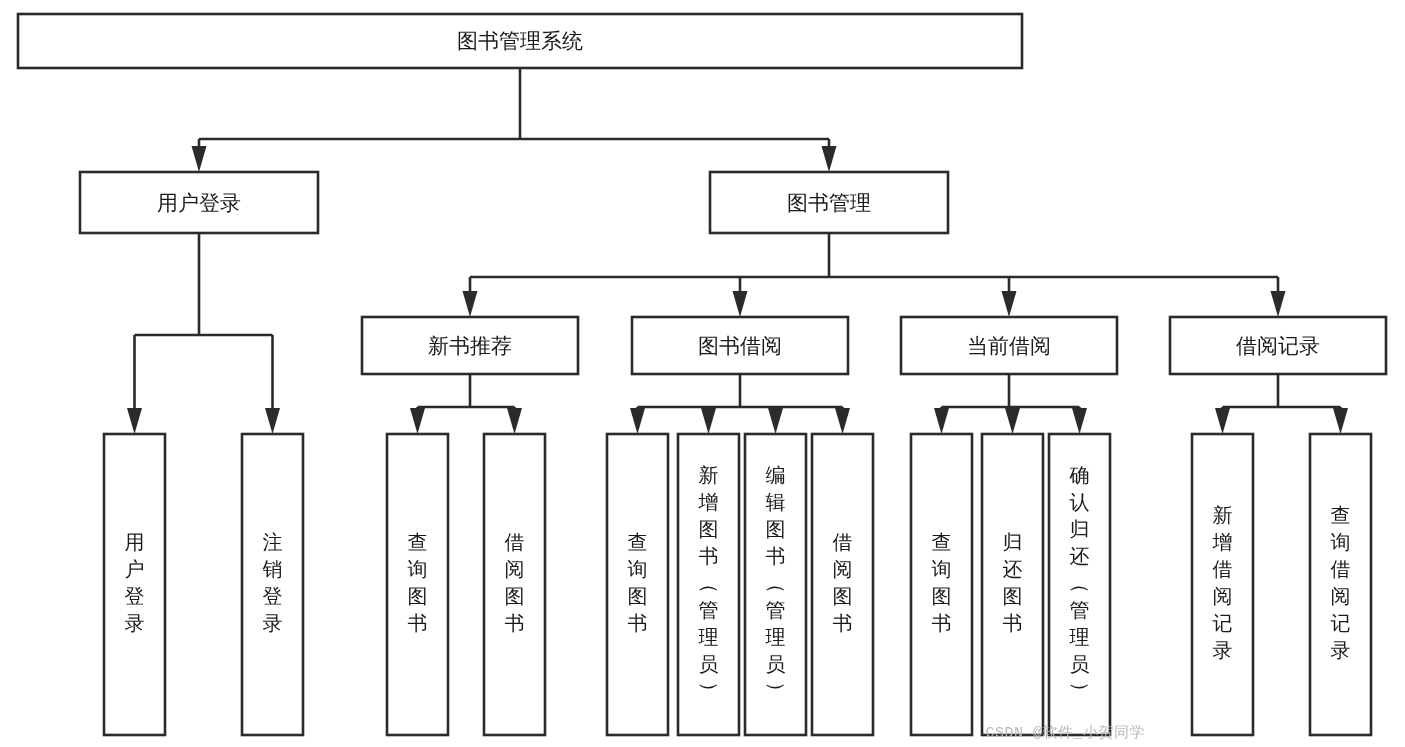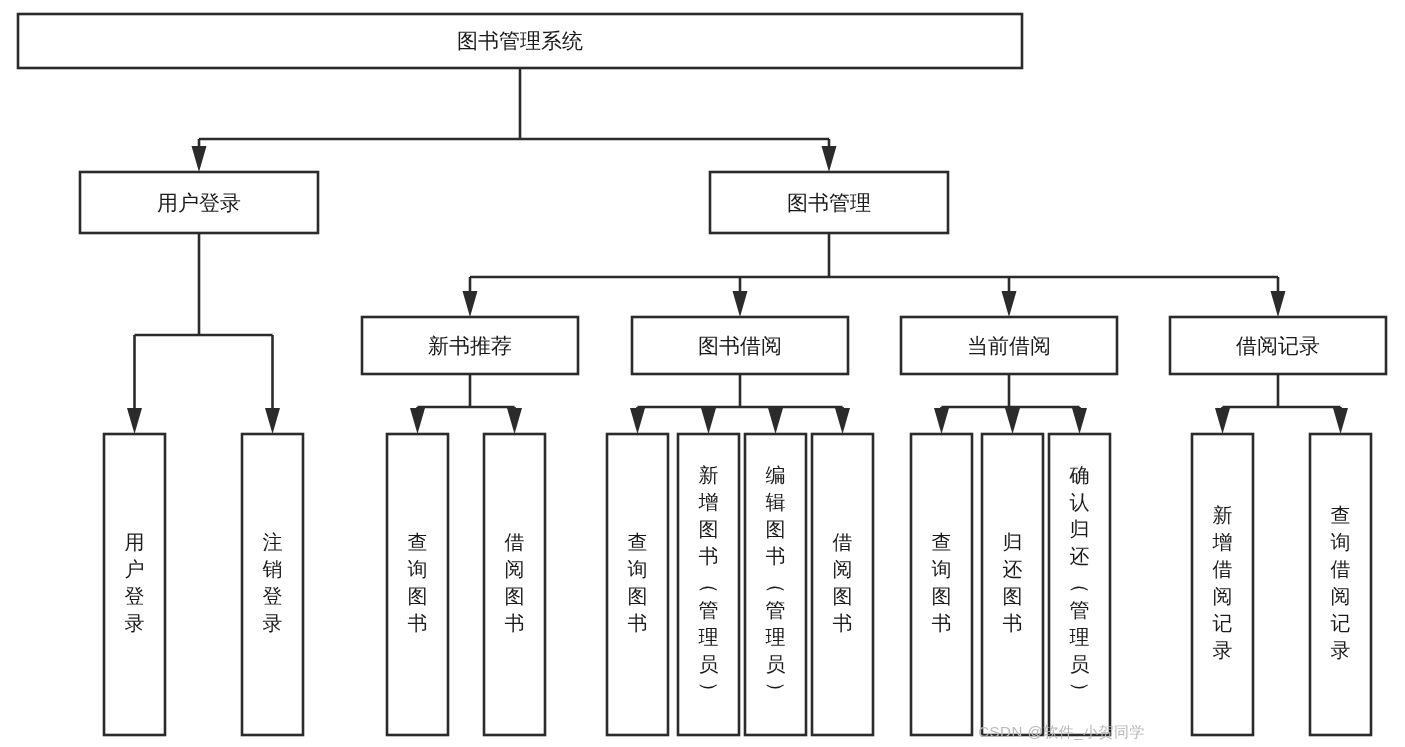--- a/index.html
+++ b/index.html
@@ -52,21 +52,21 @@
   .node-label-v {
     font-family: "DejaVu Sans", "Liberation Sans", sans-serif;
     font-size: 20px;
     fill: #1a1a1a;
     text-anchor: middle;
   }
   .watermark {
     position: absolute;
     right: 12px;
     bottom: 5px;
-    font-family: Liberation Sans, sans-serif;
+    font-family: Liberation Mono, monospace;
     font-size: 15px;
     color: #b9b9b9;
     letter-spacing: 0.5px;
     white-space: nowrap;
     user-select: none;
   }
 </style>
 </head>
 <body>
 

